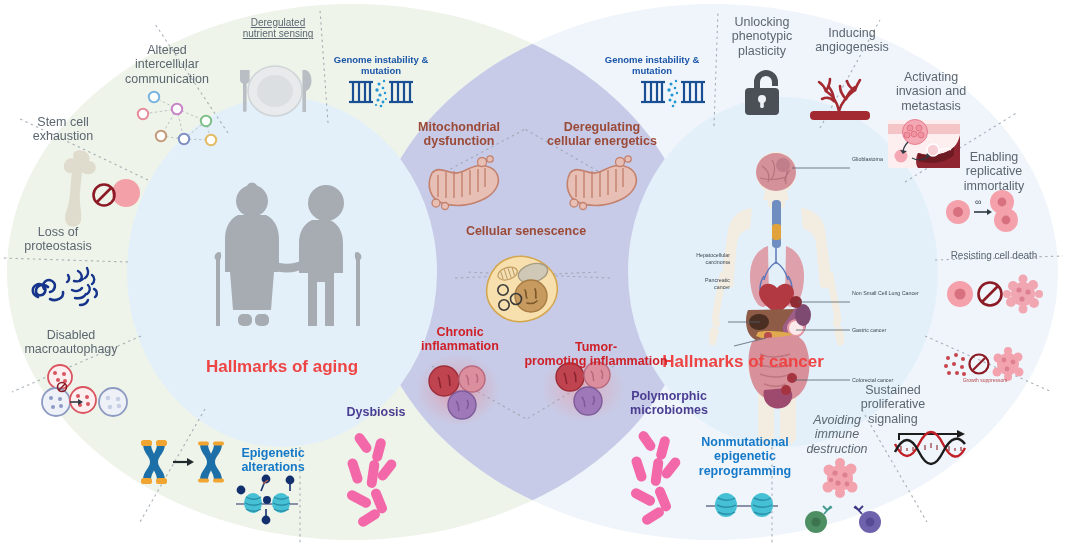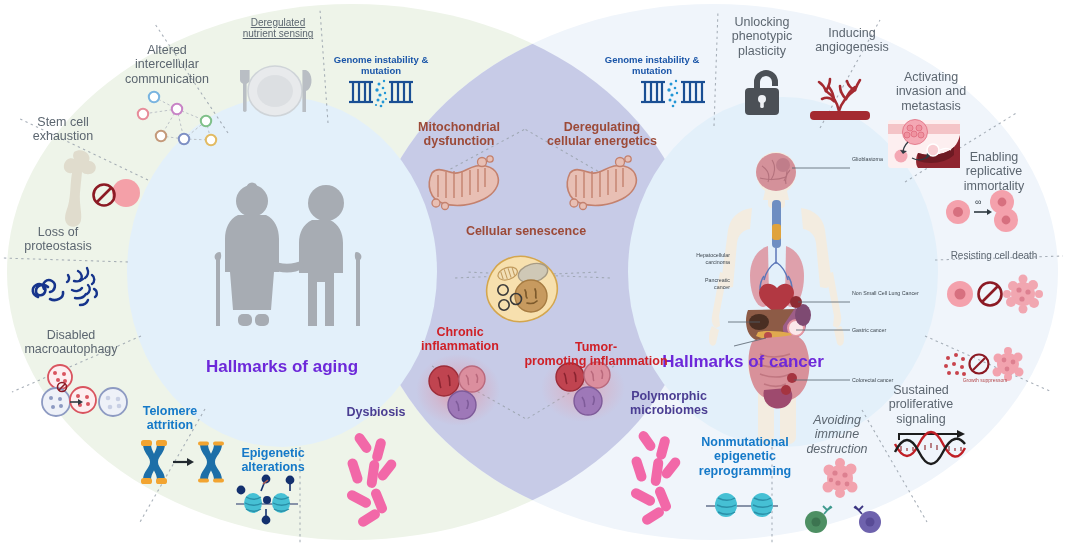--- a/index.html
+++ b/index.html
@@ -9,21 +9,21 @@
   svg#canvas{position:absolute;left:0;top:0;width:1065px;height:544px;}
 
   .lbl{position:absolute;text-align:center;line-height:1.14;pointer-events:none;
        font-family:"Liberation Sans",sans-serif;font-weight:bold;}
   .lbl.gray{color:#5c6670;font-weight:normal;}
   .lbl.blue{color:#1579c8;}
   .lbl.navyb{color:#1a55a8;font-size:9.5px;}
   .lbl.brown{color:#9c4a38;}
   .lbl.red{color:#cf2027;}
   .lbl.purple{color:#4a3d92;}
-  .lbl.dark{color:#6d28d9;font-size:17px;font-weight:bold;}
+  .lbl.dark{color:#ef4444;font-size:17px;font-weight:bold;}
   .tiny{position:absolute;color:#b4474a;font-size:5px;font-family:"Liberation Sans",sans-serif;
         text-align:center;white-space:nowrap;}
   .anno{position:absolute;color:#3d464e;font-size:5.3px;font-family:"Liberation Sans",sans-serif;white-space:nowrap;}
   .anno.r{text-align:right;}
 </style>
 </head>
 <body>
 
 <div id="stage">
 
@@ -695,22 +695,20 @@
 nutrient sensing</div>
   <div class="lbl gray" style="left:107px;top:43px;width:120px;font-size:12.5px;white-space:pre-line;">Altered
 intercellular
 communication</div>
   <div class="lbl gray" style="left:13px;top:115px;width:100px;font-size:12.5px;white-space:pre-line;">Stem cell
 exhaustion</div>
   <div class="lbl gray" style="left:8px;top:225px;width:100px;font-size:12.5px;white-space:pre-line;">Loss of
 proteostasis</div>
   <div class="lbl gray" style="left:7px;top:328px;width:128px;font-size:12.5px;white-space:pre-line;">Disabled
 macroautophagy</div>
-  <div class="lbl blue" style="left:122px;top:404px;width:96px;font-size:12.5px;white-space:pre-line;">Telomere
-attrition</div>
   <div class="lbl blue" style="left:221px;top:446px;width:104px;font-size:12.5px;white-space:pre-line;">Epigenetic
 alterations</div>
 
   <div class="lbl navyb" style="left:322px;top:55px;width:118px;white-space:pre-line;">Genome instability &amp;
 mutation</div>
   <div class="lbl brown" style="left:398px;top:120px;width:122px;font-size:12.5px;white-space:pre-line;">Mitochondrial
 dysfunction</div>
   <div class="lbl brown" style="left:452px;top:224px;width:148px;font-size:12.5px;">Cellular senescence</div>
   <div class="lbl red" style="left:404px;top:325px;width:112px;font-size:12.5px;white-space:pre-line;">Chronic
 inflammation</div>
@@ -731,21 +729,21 @@
   <div class="lbl gray" style="left:797px;top:26px;width:110px;font-size:12.5px;white-space:pre-line;">Inducing
 angiogenesis</div>
   <div class="lbl gray" style="left:874px;top:70px;width:114px;font-size:12.5px;white-space:pre-line;">Activating
 invasion and
 metastasis</div>
   <div class="lbl gray" style="left:937px;top:150px;width:114px;font-size:12.5px;white-space:pre-line;">Enabling
 replicative
 immortality</div>
   <div class="lbl gray" style="left:930px;top:250px;width:128px;font-size:10px;">Resisting cell death</div>
   <div class="tiny" style="left:948px;top:377px;width:74px;">Growth suppressors</div>
-  <div class="lbl gray" style="left:872px;top:383px;width:98px;font-size:12.5px;white-space:pre-line;">Sustained
+  <div class="lbl gray" style="left:844px;top:383px;width:98px;font-size:12.5px;white-space:pre-line;">Sustained
 proliferative
 signaling</div>
   <div class="lbl gray" style="left:792px;top:413px;width:90px;font-size:12.5px;white-space:pre-line;font-style:italic;">Avoiding
 immune
 destruction</div>
   <div class="lbl blue" style="left:690px;top:435px;width:110px;font-size:12.5px;white-space:pre-line;">Nonmutational
 epigenetic
 reprogramming</div>
 
   <div class="anno" style="left:852px;top:156px;">Glioblastoma</div>

